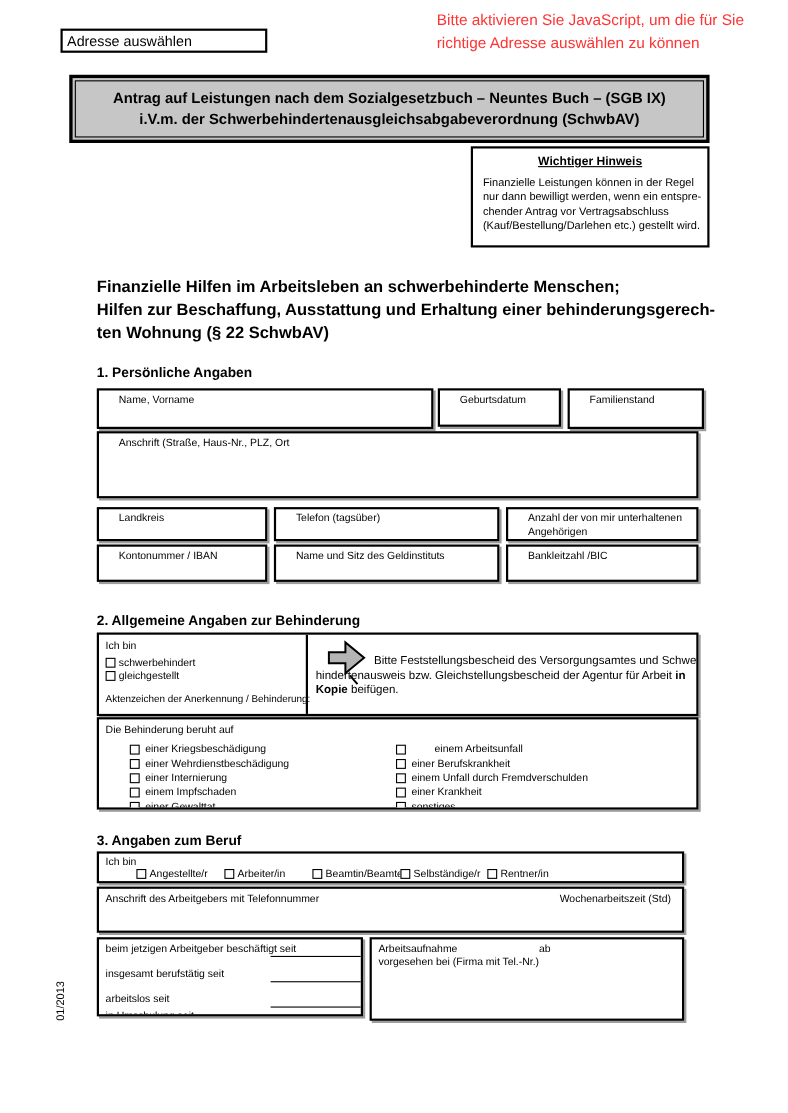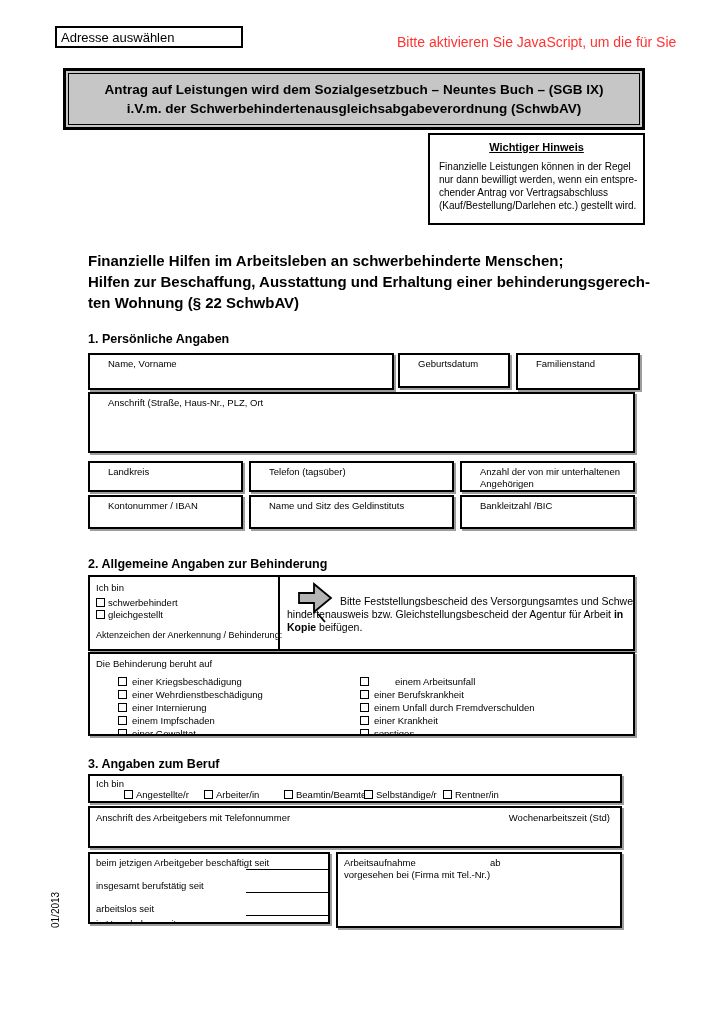--- a/index.html
+++ b/index.html
@@ -7,21 +7,21 @@
   body { font-family:"Liberation Sans", sans-serif; color:#000; }
   #page { position:relative; width:716px; height:1012px; background:#fff; overflow:hidden; }
 
   
   #address-select { position:absolute; left:55px; top:26px; width:188px; height:22px;
     border:2px solid #000; font-family:"Liberation Sans",sans-serif; font-size:13px; padding:0 4px; color:#000; background:#fff; }
   #change-btn { position:absolute; left:263px; top:25px; width:127px; height:24px;
     background:#fa0a0a; border:2px solid #000; font-family:"Liberation Sans",sans-serif;
     font-weight:bold; font-size:13px; color:#7a0c0c; text-align:center; line-height:20px; cursor:pointer; }
   #js-warning { position:absolute; left:397px; top:8px; width:319px; color:#ff3333; font-size:14px; line-height:21px; }
-  #js-warning span { display:block; white-space:nowrap;margin-top:24px; }
+  #js-warning span { display:block; white-space:nowrap; }
 
   
   #title-box { position:absolute; left:63px; top:68px; width:582px; height:62px;
     border:3px solid #000; background:#c6c6c6; padding:2px; }
   #title-box-inner { border:1px solid #000; height:100%; display:flex; flex-direction:column;
     justify-content:center; text-align:center; font-weight:bold; font-size:13.5px; line-height:19px; }
 
   
   #notice-box { position:absolute; left:428px; top:133px; width:217px; height:92px; border:2px solid #000; background:#fff; }
   #notice-title { font-weight:bold; font-size:11px; text-align:center; margin-top:6px;text-decoration:underline; }
@@ -60,21 +60,21 @@
 <div id="page">
 
   <input id="address-select" value="Adresse auswählen" style="">
   <div id="js-warning">
     <span>Bitte aktivieren Sie JavaScript, um die für Sie</span>
     <span>richtige Adresse auswählen zu können</span>
   </div>
 
   <div id="title-box">
     <div id="title-box-inner">
-      <span>Antrag auf Leistungen wird dem Sozialgesetzbuch – Neuntes Buch – (SGB IX)</span>
+      <span>Antrag auf Leistungen nach dem Sozialgesetzbuch – Neuntes Buch – (SGB IX)</span>
       <span>i.V.m. der Schwerbehindertenausgleichsabgabeverordnung (SchwbAV)</span>
     </div>
   </div>
 
   <div id="notice-box">
     <div id="notice-title">Wichtiger Hinweis</div>
     <div id="notice-body">
       <span>Finanzielle Leistungen können in der Regel</span>
       <span>nur dann bewilligt werden, wenn ein entspre-</span>
       <span>chender Antrag vor Vertragsabschluss</span>

